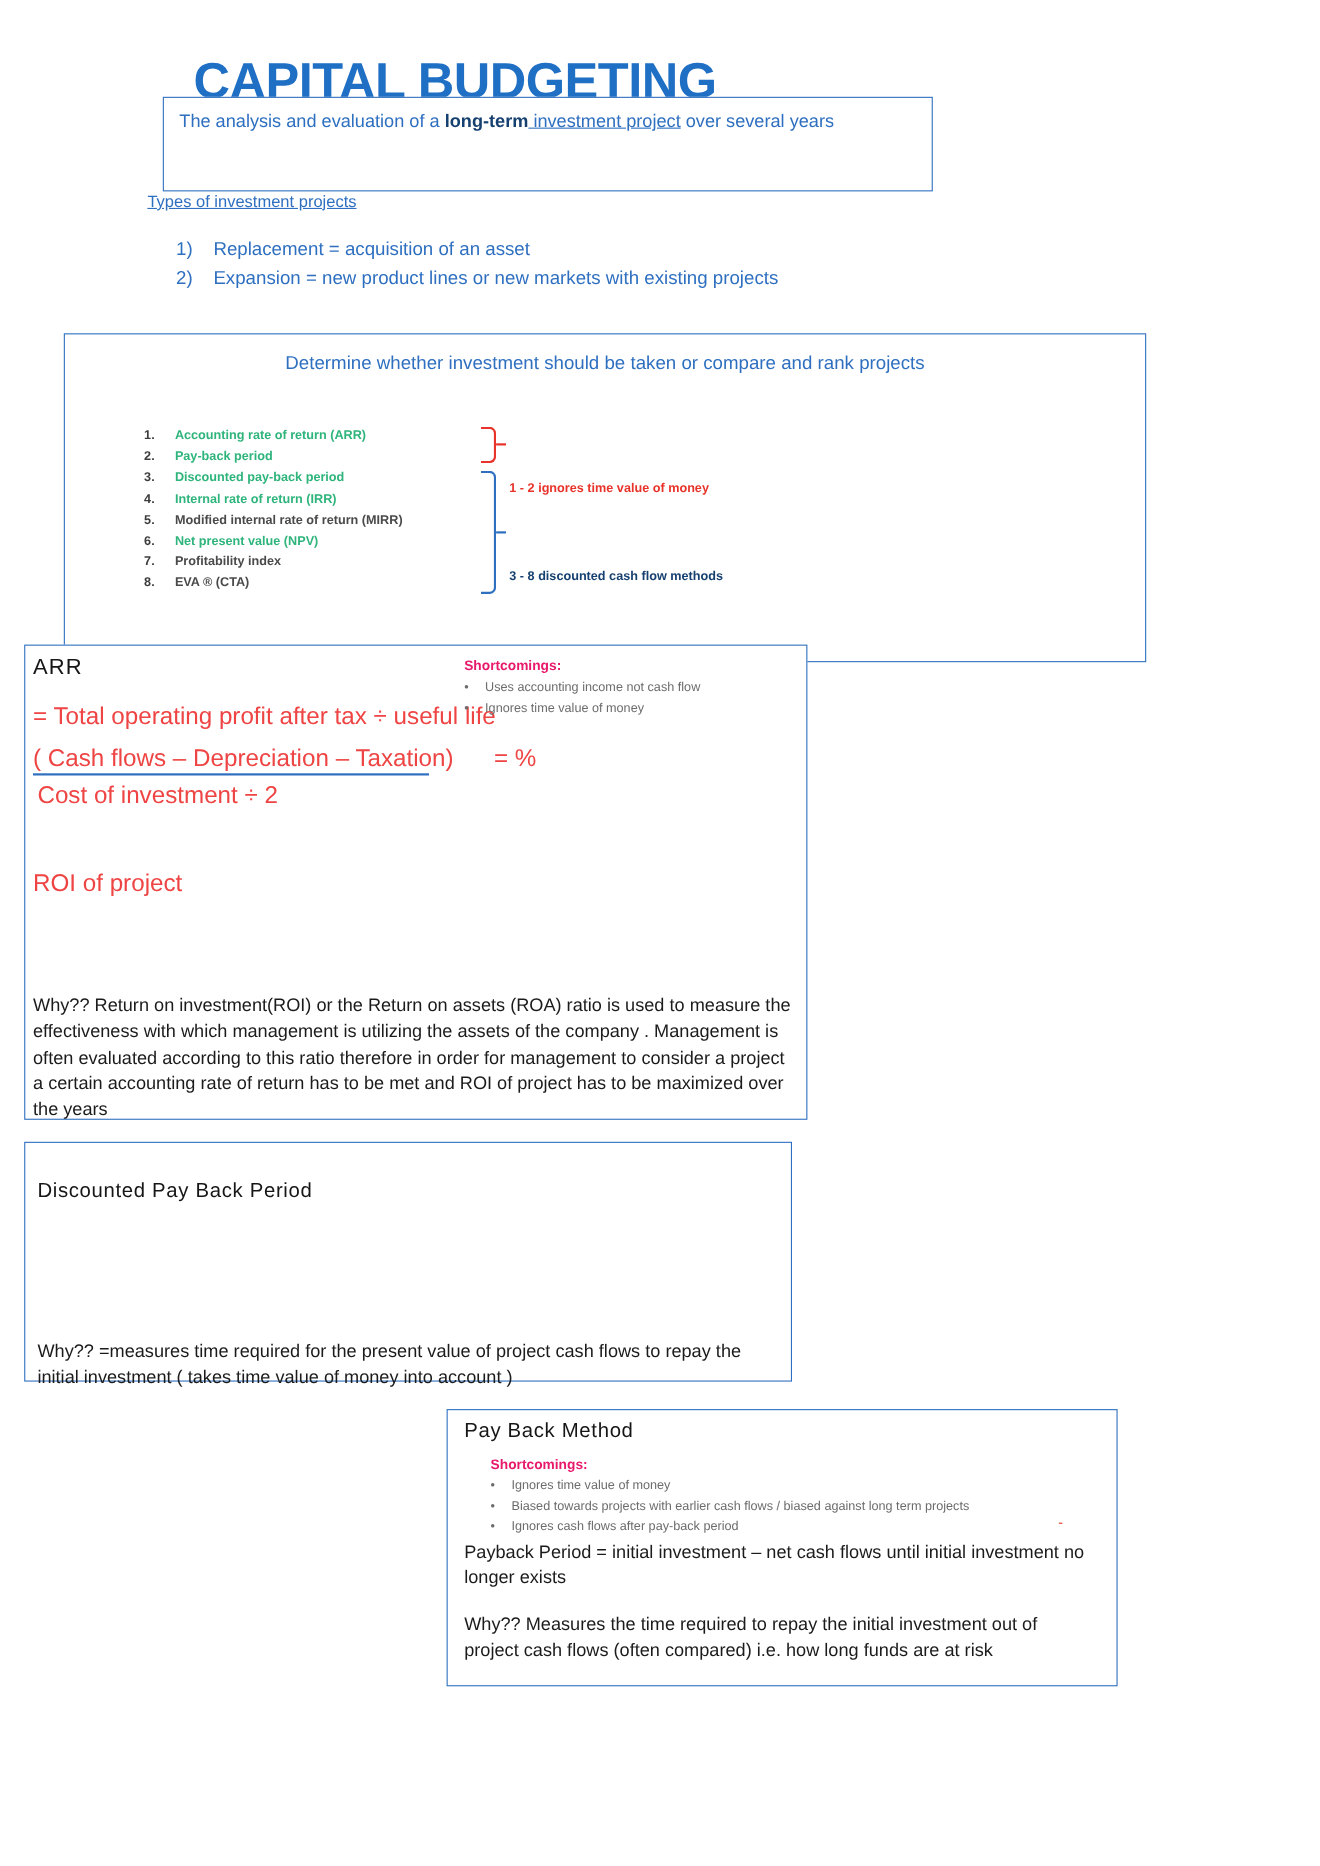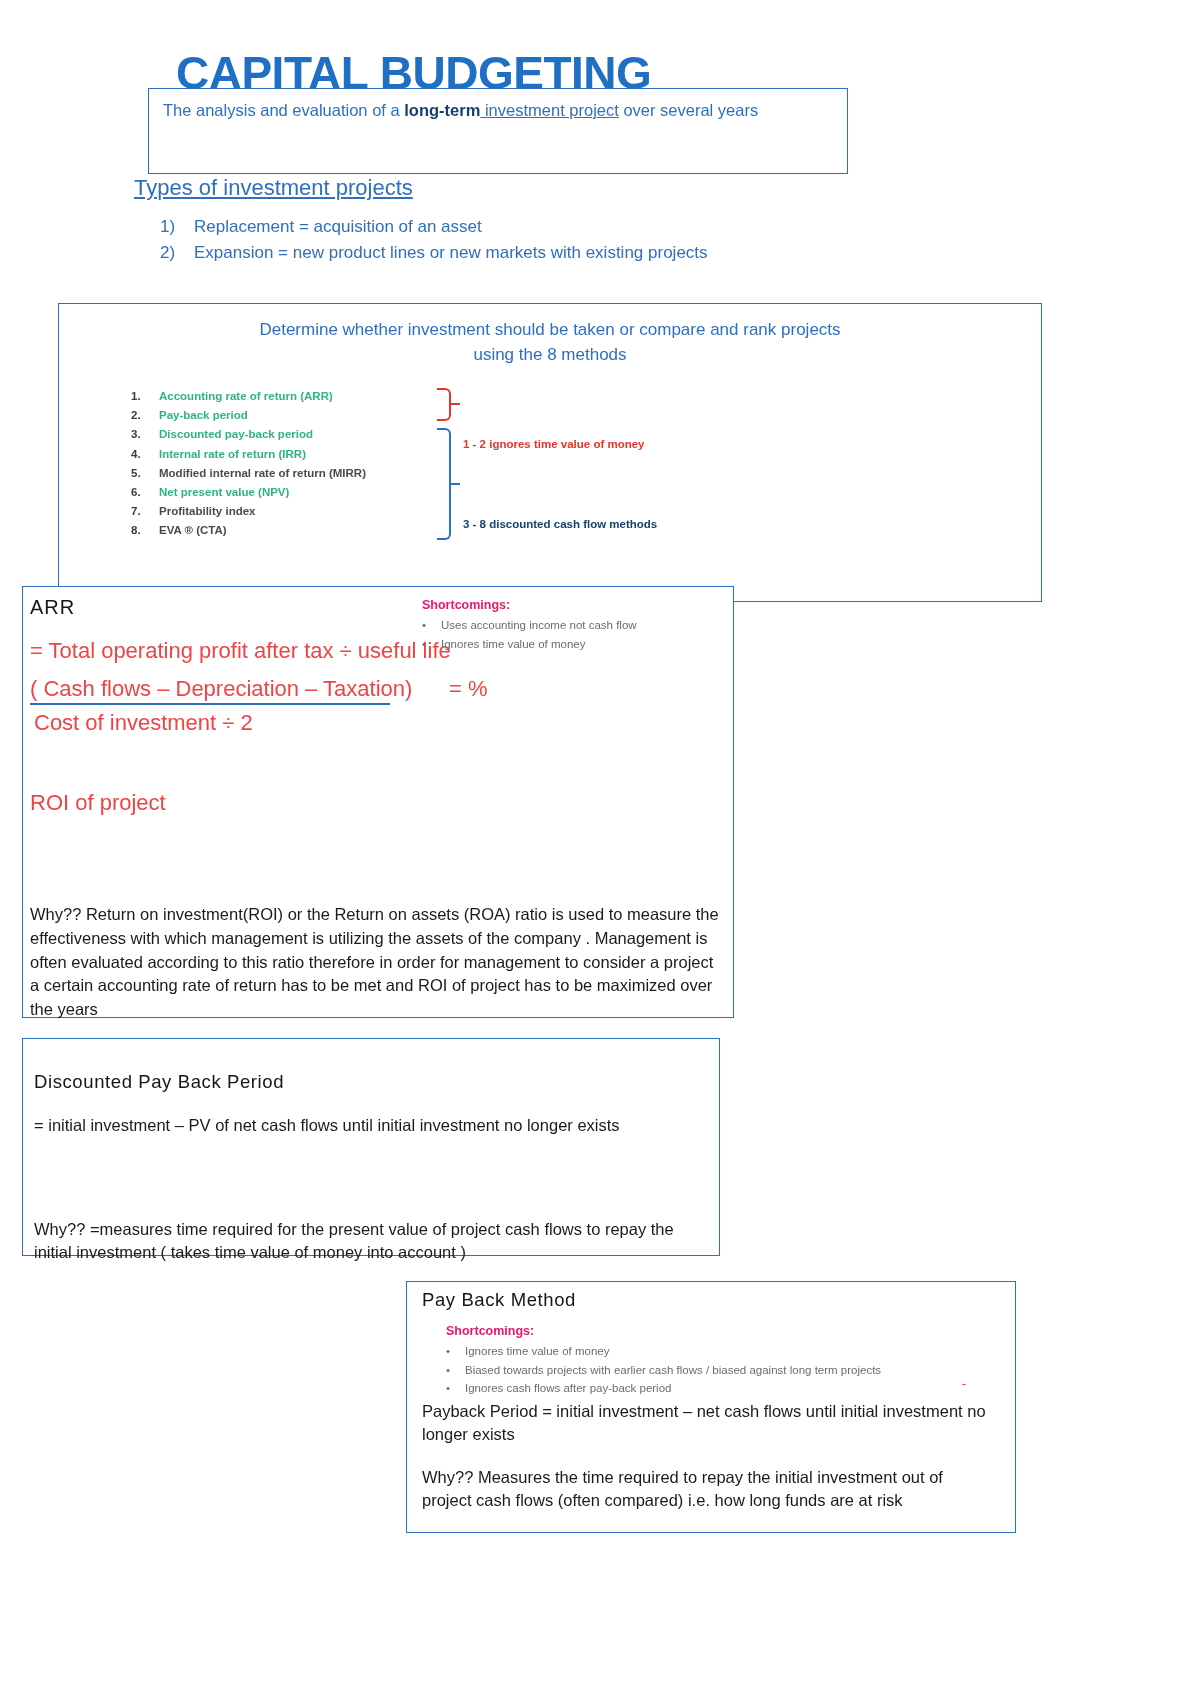--- a/index.html
+++ b/index.html
@@ -52,21 +52,21 @@
     line-height: 1.38;
   }
   #definition-text b { font-weight: bold; color: #16406f; }
   #definition-text .ul { text-decoration: underline; }
 
   
   #types-heading {
     position: absolute;
     left: 134px;
     top: 175px;
-    font-size: 22px;
+    font-size: 15px;
     color: #2E6FC0;
     text-decoration: underline;
   }
   #types-list {
     position: absolute;
     left: 160px;
     top: 214px;
     width: 760px;
     font-size: 17px;
     color: #2E6FC0;
@@ -285,21 +285,20 @@
     </li>
     <li>
       <span class="num">2)</span>
       <span>Expansion = new product lines or new markets with existing projects</span>
     </li>
   </ul>
 
   <div class="bluebox" id="methods-box">
     <div id="methods-title">
       <div>Determine whether investment should be taken or compare and rank projects</div>
-      <div>using the 8 methods</div>
     </div>
 
     <ol id="methods-list">
       <li>
         <span class="mnum">1.</span>
         <span class="m-green">Accounting rate of return (ARR)</span>
       </li>
       <li>
         <span class="mnum">2.</span>
         <span class="m-green">Pay-back period</span>
@@ -358,21 +357,20 @@
       </li>
       <li>
         <span class="bullet">•</span>
         <span>Ignores time value of money</span>
       </li>
     </ul>
   </div>
 
   <div class="bluebox" id="dpb-box"></div>
   <div id="dpb-title">Discounted Pay Back Period</div>
-  <div class="dpb-para" id="dpb-def"> = initial investment –  PV of net cash flows until initial investment no longer exists</div>
   <div class="dpb-para" id="dpb-why">Why?? =measures time required for the present value of project cash flows to repay the initial investment ( takes time value of money into account )</div>
 
   <div class="bluebox" id="pbm-box"></div>
   <div id="pbm-title">Pay Back Method</div>
 
   <div id="pbm-shortcomings">
     <div class="shortcomings-head">Shortcomings:</div>
     <ul class="shortcomings-list">
       <li>
         <span class="bullet">•</span>

